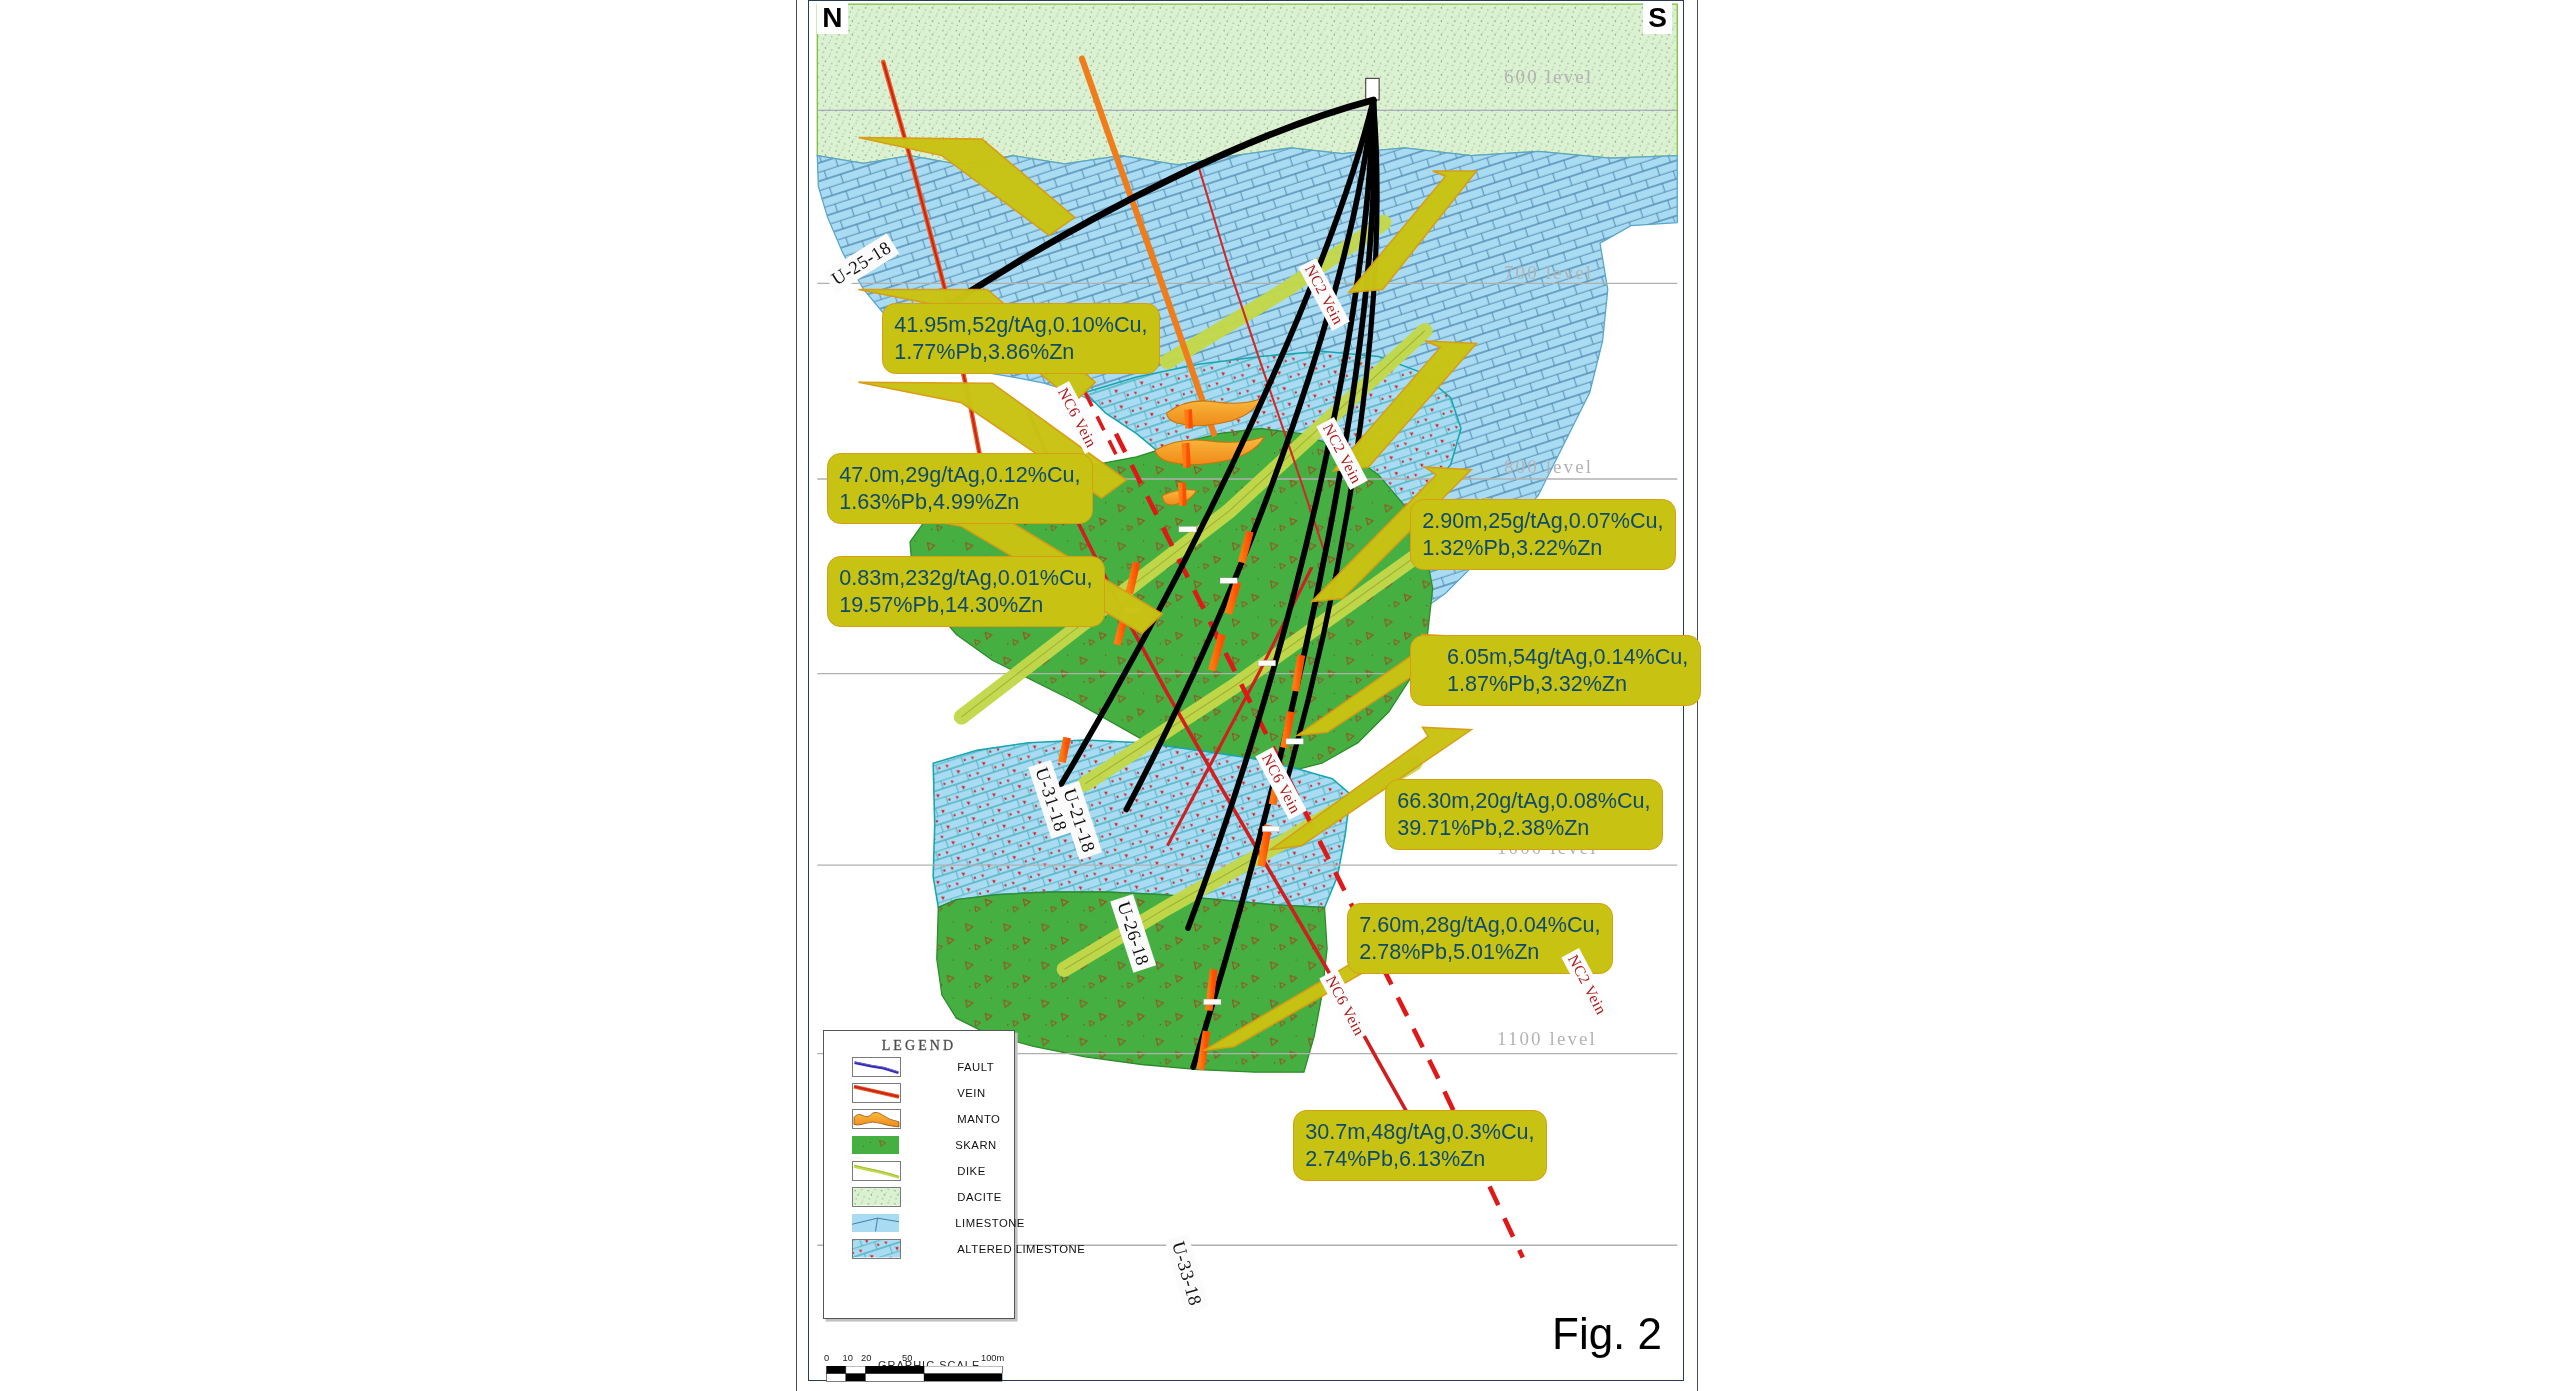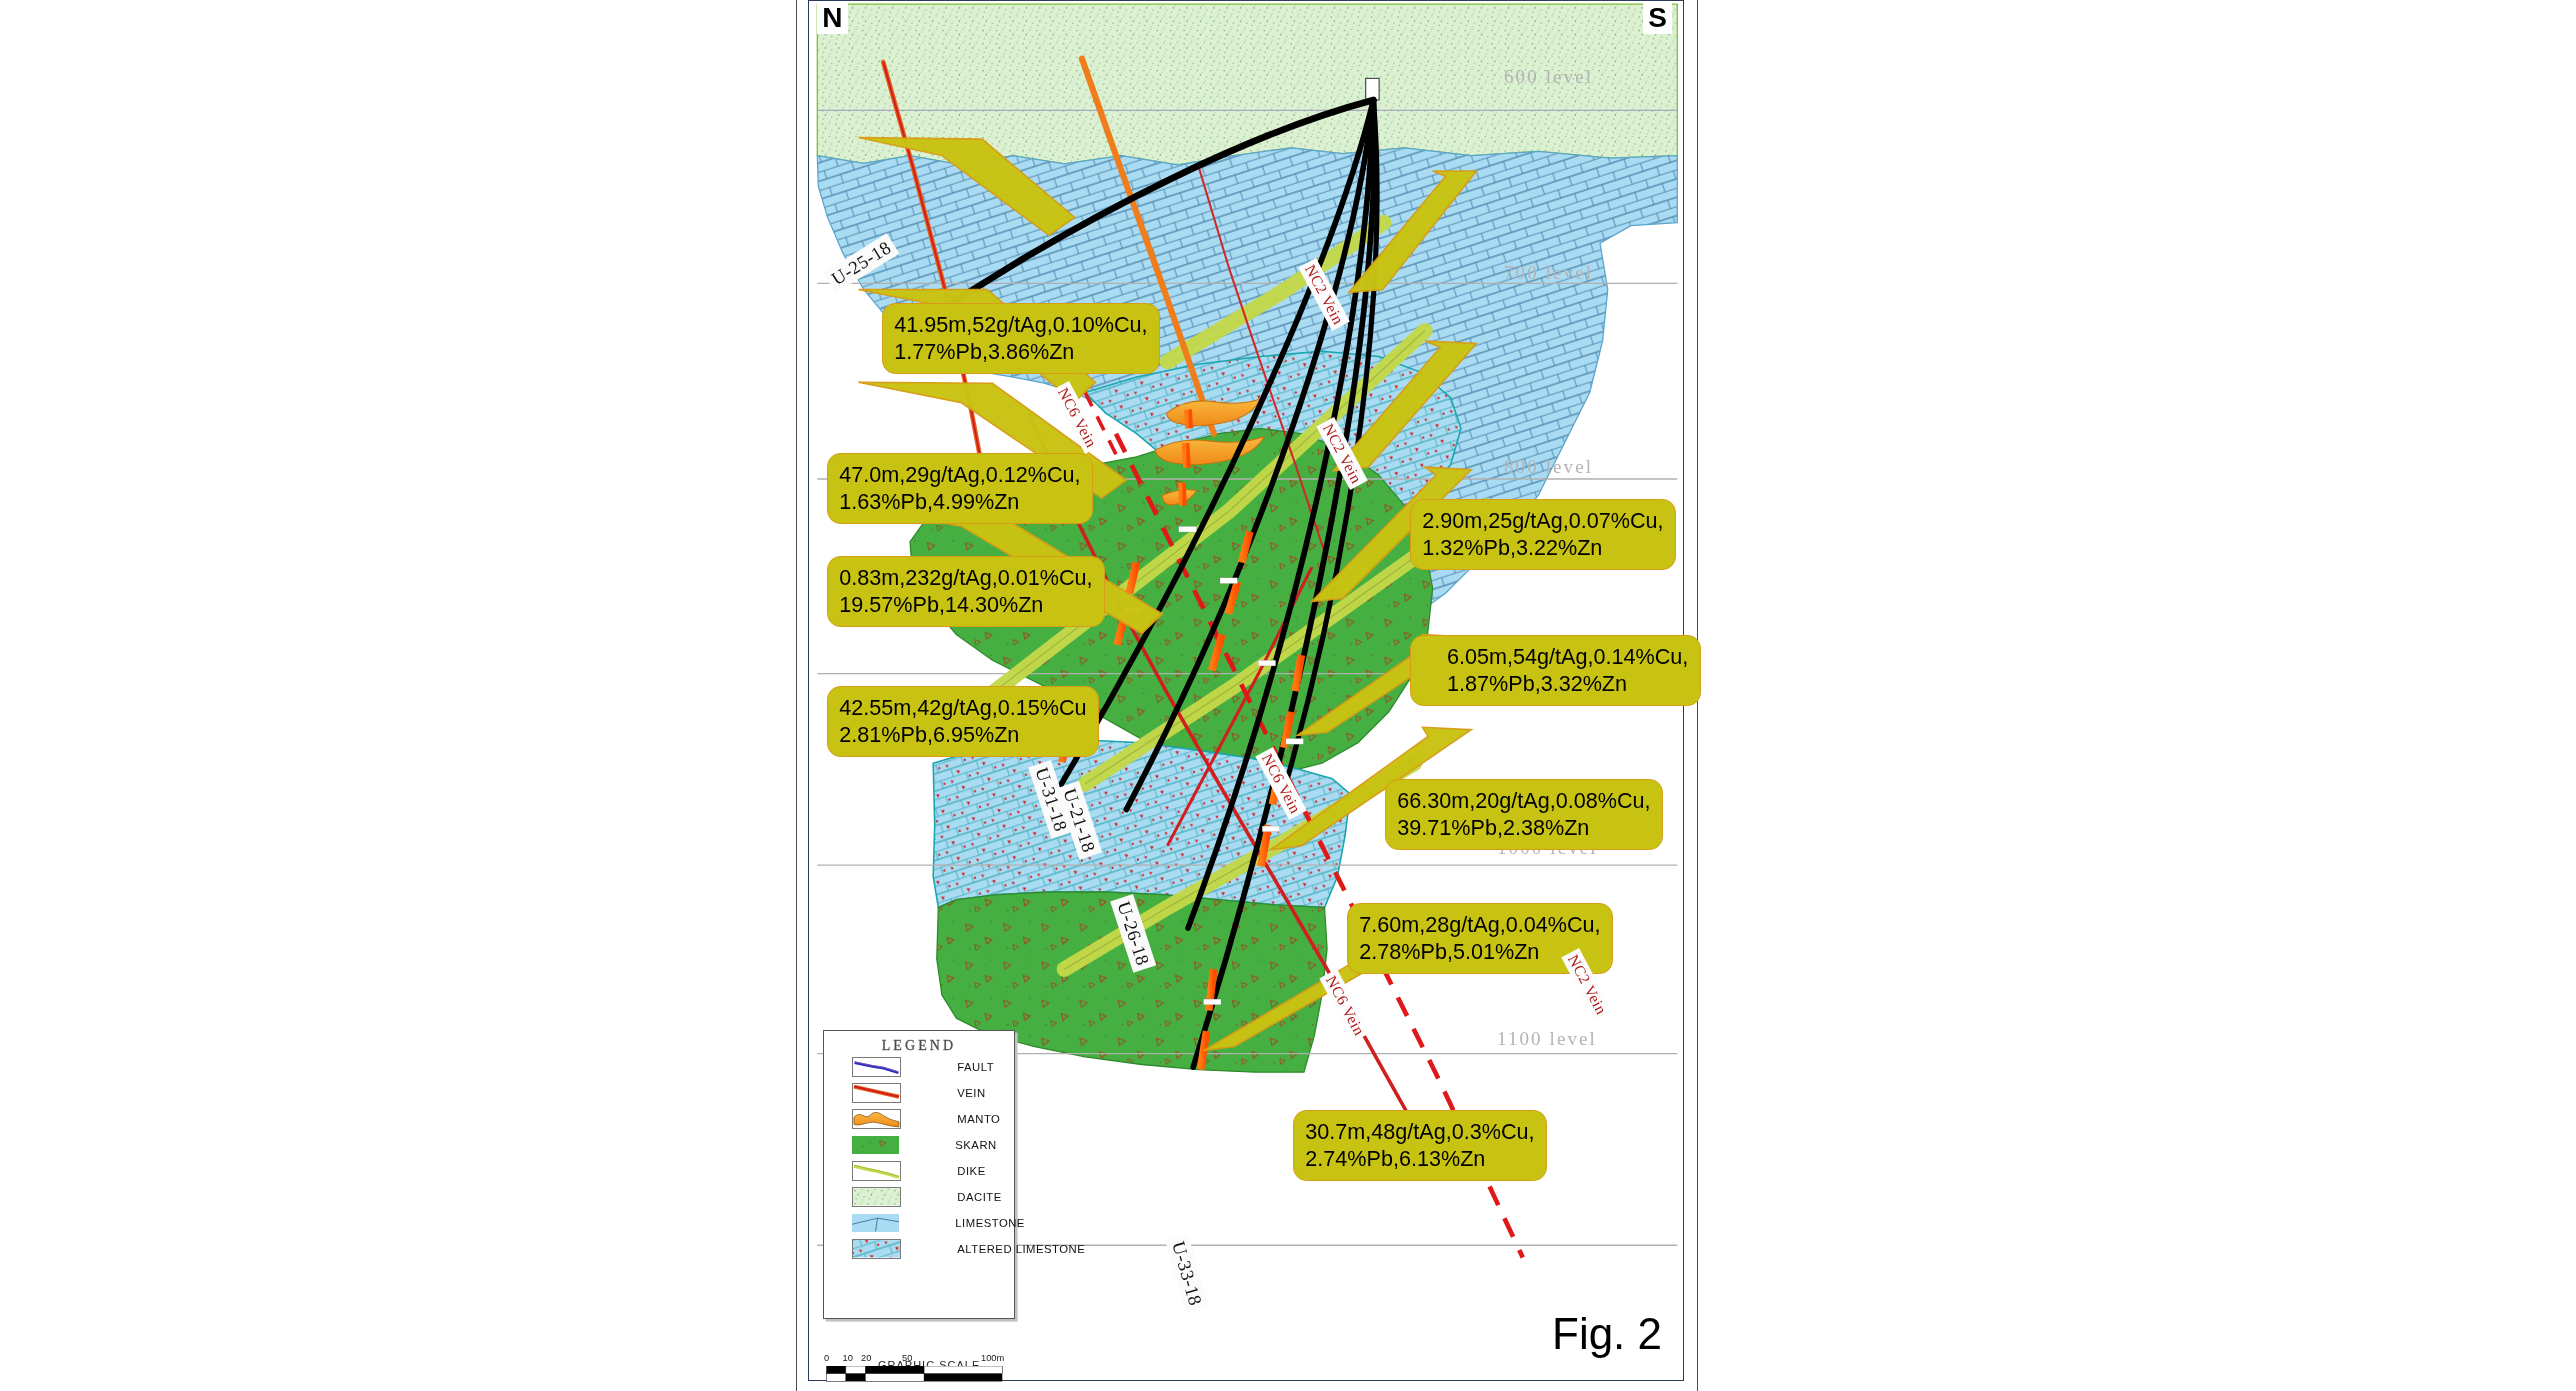--- a/index.html
+++ b/index.html
@@ -72,21 +72,21 @@
   
   .callout {
     position: absolute;
     background: #c8c313;
     border: 1.5px solid #d99c16;
     border-radius: 13.4px;
     padding: 7.2px 11.3px 8.2px 11.3px;
     font-family: "Liberation Sans", sans-serif;
     font-size: 21.6px;
     line-height: 27px;
-    color: #000000;
+    color: #0c4a6e;
     white-space: nowrap;
     z-index: 30;
     box-sizing: border-box;
   }
   .callout .l2 { display:block; }
 
   
   .dh-tag {
     position: absolute;
     background: #fbfbfb;
@@ -456,24 +456,20 @@
   <div class="callout" style="left:827px; top:556px;">
     <span>0.83m,232g/tAg,0.01%Cu,</span>
     <span class="l2">19.57%Pb,14.30%Zn</span>
   </div>
 
   <div class="callout" style="left:1410px; top:635px;padding-left:36px;">
     <span>6.05m,54g/tAg,0.14%Cu,</span>
     <span class="l2">1.87%Pb,3.32%Zn</span>
   </div>
 
-  <div class="callout" style="left:827px; top:686px;">
-    <span>42.55m,42g/tAg,0.15%Cu</span>
-    <span class="l2">2.81%Pb,6.95%Zn</span>
-  </div>
 
   <div class="callout" style="left:1385px; top:779px;">
     <span>66.30m,20g/tAg,0.08%Cu,</span>
     <span class="l2">39.71%Pb,2.38%Zn</span>
   </div>
 
   <div class="callout" style="left:1347px; top:871px;margin-top:32px;">
     <span>7.60m,28g/tAg,0.04%Cu,</span>
     <span class="l2">2.78%Pb,5.01%Zn</span>
   </div>

